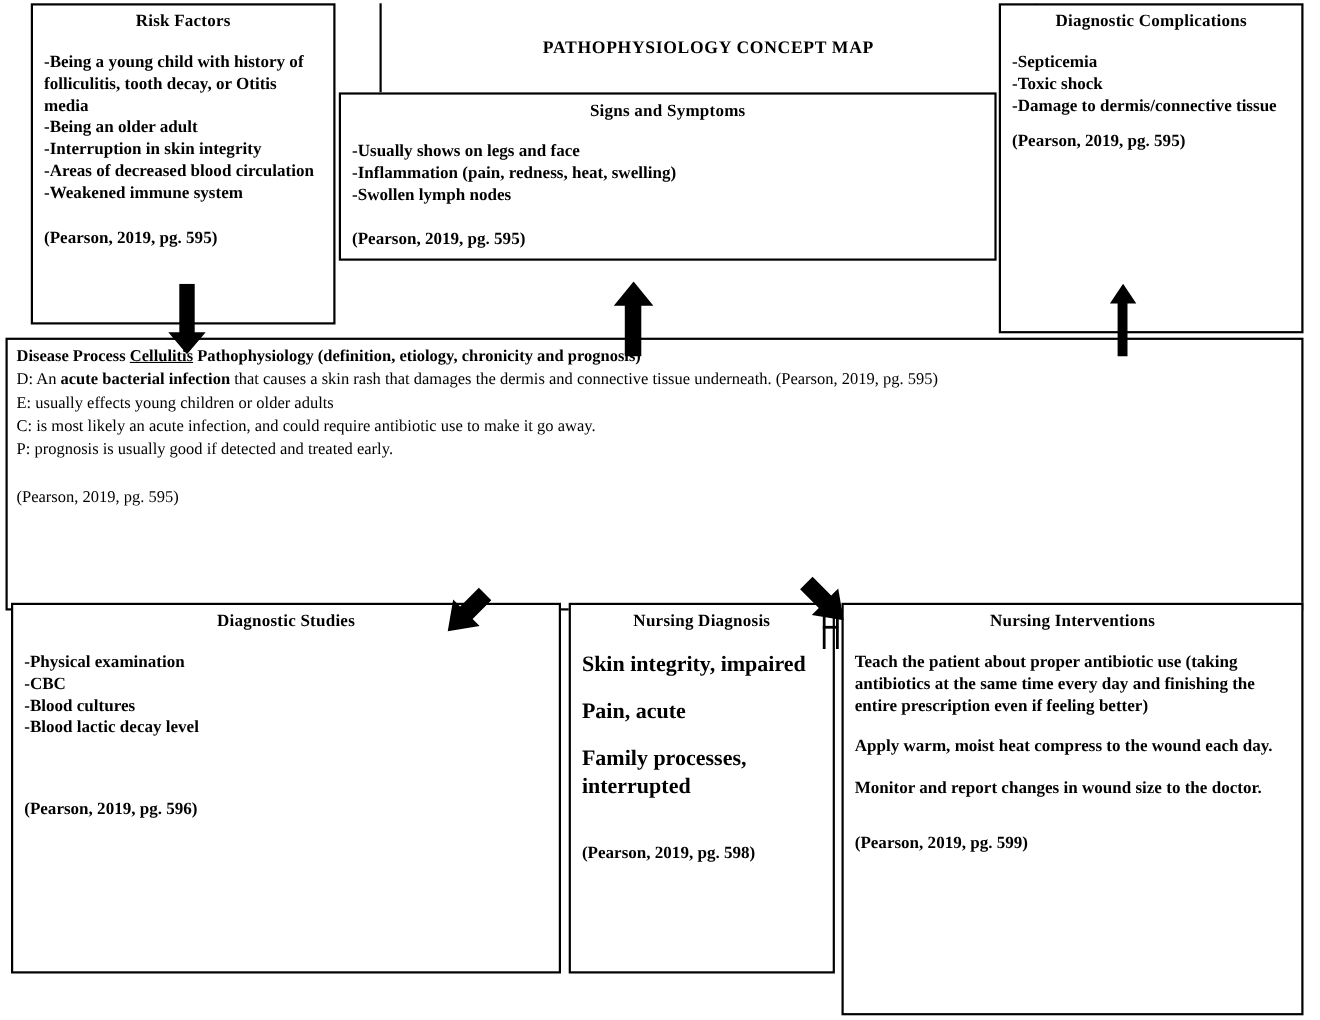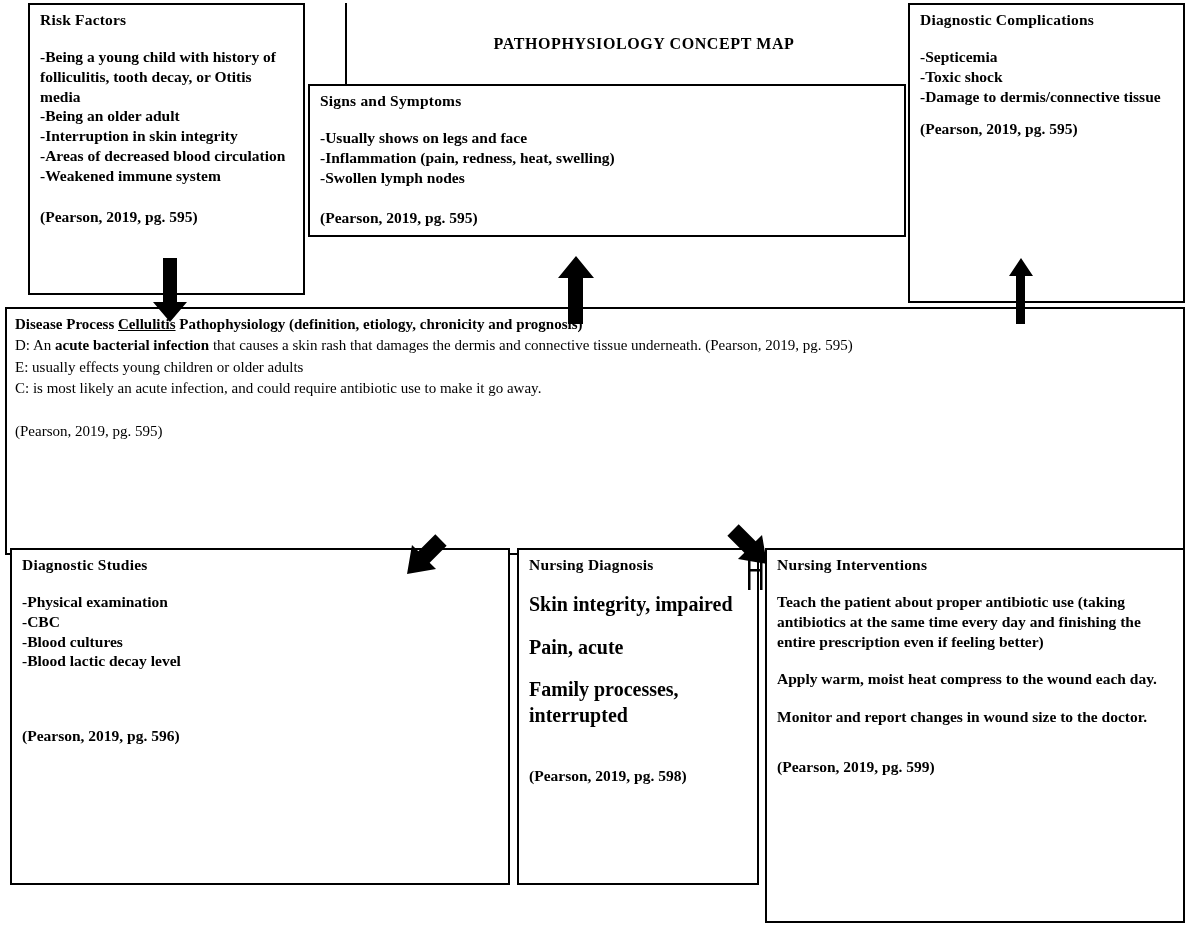--- a/index.html
+++ b/index.html
@@ -22,20 +22,21 @@
   .box {
     position: absolute;
     box-sizing: border-box;
     border: 2.5px solid #000000;
     background: #ffffff;
   }
   .box-inner {
     padding: 6px 10px 4px 10px;
   }
   .box-title {
+    text-align: center;
     font-weight: bold;
     font-size: 15.5px;
     letter-spacing: .2px;
     margin-bottom: 4px;
   }
   .bullets {
     font-weight: bold;
     font-size: 15.5px;
     line-height: 1.28;
   }
@@ -152,20 +153,21 @@
       <div class="cite">(Pearson, 2019, pg. 595)</div>
     </div>
   </div>
 
   <div class="box" id="disease-box" style="left:5px; top:307px; width:1180px; height:248px;">
     <div class="box-inner" style="padding:5px 8px;">
       <div class="dp-head"><span>Disease Process </span><span class="u">Cellulitis</span><span> Pathophysiology (definition, etiology, chronicity and prognosis)</span></div>
       <div class="dp-line"><span>D: An </span><span class="b">acute bacterial infection</span><span> that causes a skin rash that damages the dermis and connective tissue underneath.  (Pearson, 2019, pg. 595)</span></div>
       <div class="dp-line">E: usually effects young children or older adults</div>
       <div class="dp-line">C: is most likely an acute infection, and could require antibiotic use to make it go away.</div>
+      <div class="dp-line">P: prognosis is usually good if detected and treated early.</div>
       <div class="spacer-md"></div>
       <div class="dp-line">(Pearson, 2019, pg. 595)</div>
     </div>
   </div>
 
   <div class="box" id="diagnostic-box" style="left:10px; top:548px; width:500px; height:337px;">
     <div class="box-inner">
       <div class="box-title">Diagnostic Studies</div>
       <div class="spacer-sm"></div>
       <div class="bullets">

